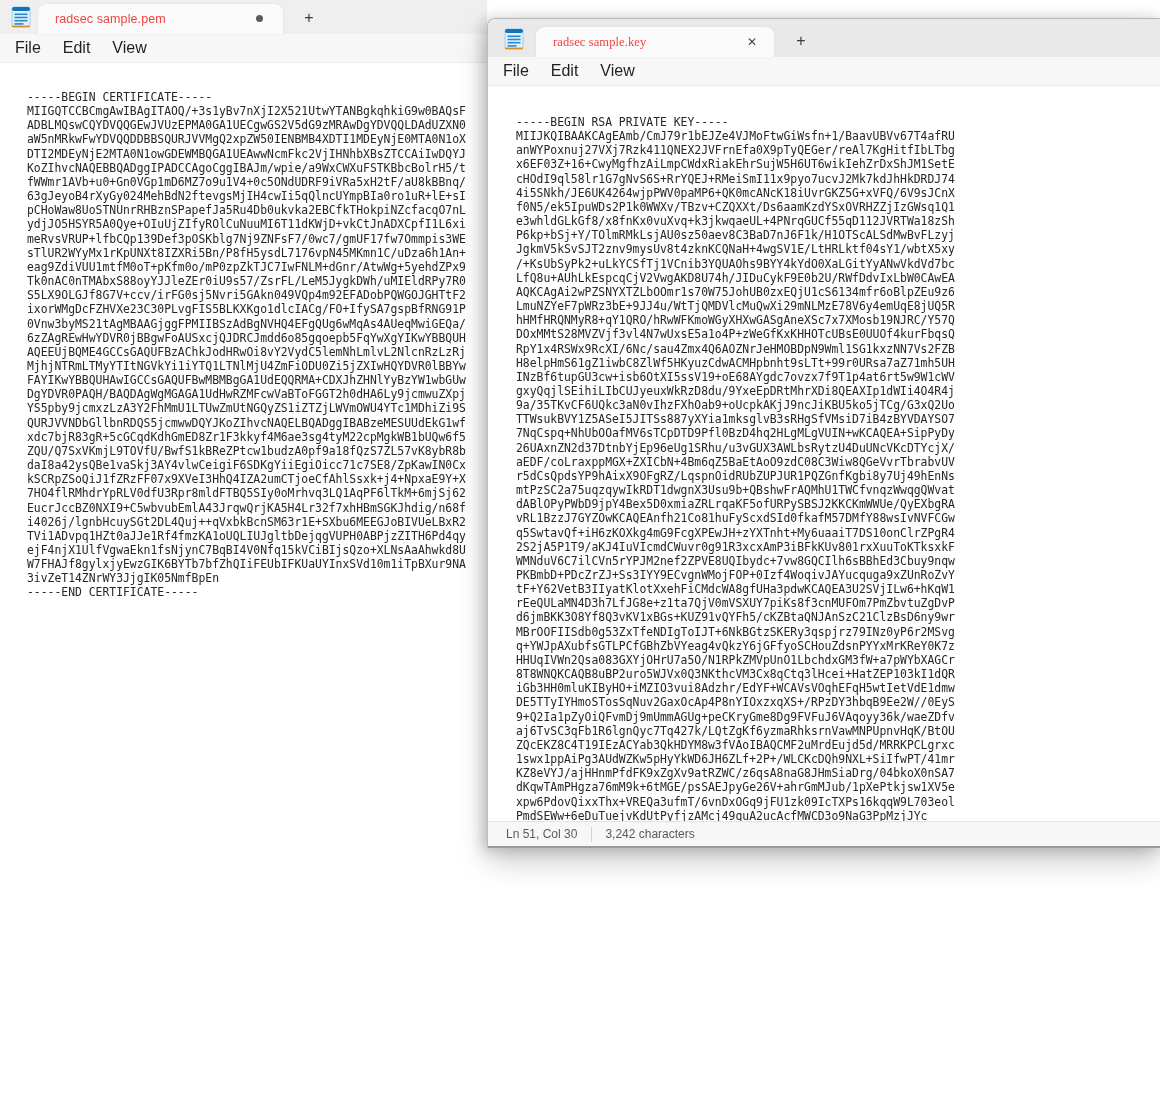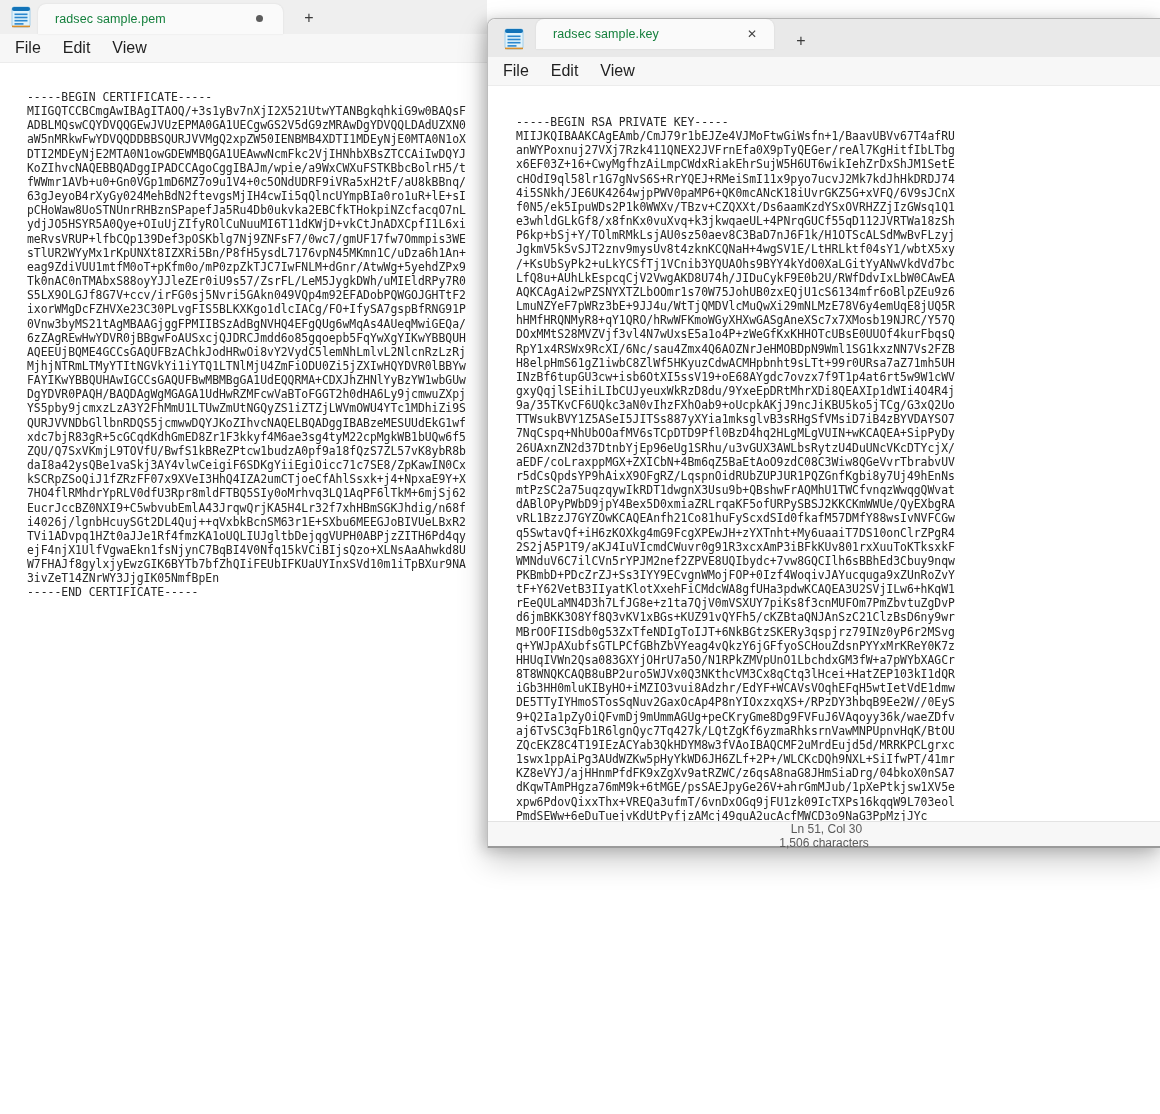--- a/index.html
+++ b/index.html
@@ -23,23 +23,23 @@
   #right-window .tabstrip{height:38px;border-radius:8px 0 0 0;background:#e9e9e9;}
   .app-icon{position:absolute;width:20px;height:22px;}
   #left-window .app-icon{left:11px;top:6px;}
   #right-window .app-icon{left:16px;top:9px;}
   .tab{
     position:absolute;height:30px;background:#fafafa;
     border-radius:8px 8px 0 0;
     box-shadow:0 0 2px rgba(0,0,0,0.10);
   }
   #left-window .tab{left:38px;top:4px;width:245px;}
-  #right-window .tab{left:48px;top:0;width:238px;}
+  #right-window .tab{left:48px;top:8px;width:238px;font-family:Liberation Serif, serif;}
   .tab-label{
-    position:absolute;left:17px;top:8px;font-size:12.5px;color:#15803d;
+    position:absolute;left:17px;top:8px;font-size:12.5px;color:#ef4444;
     white-space:nowrap;letter-spacing:0.1px;
   }
   .modified-dot{
     position:absolute;right:20px;top:11px;width:7px;height:7px;border-radius:50%;
     background:#5c5c5c;
   }
   .tab-close{
     position:absolute;right:13px;top:6px;width:18px;height:18px;
     font-size:12px;color:#444;text-align:center;line-height:18px;cursor:default;
   }
@@ -67,21 +67,21 @@
     font-size:11.4px;line-height:14.16px;color:#262626;
     white-space:pre;
   }
   #right-window .editor pre{padding:16px 0 0 15px;}
   
   .statusbar{
     position:absolute;left:0;bottom:0;width:100%;height:27px;
     background:#f7f7f7;border-top:1px solid #e3e3e3;
     border-bottom:2px solid #9a9a9a;
     box-sizing:border-box;display:flex;align-items:center;
-    font-size:12px;color:#5a5a5a;flex-direction:column;
+    font-size:12px;color:#5a5a5a;
   }
   .status-cell{padding:0 14px 0 18px;white-space:nowrap;}
   .status-sep{width:1px;height:15px;background:#d2d2d2;}
   .status-cell.chars{padding-left:13px;}
 </style>
 </head>
 <body>
 
 <div class="np-window" id="left-window">
   <div class="tabstrip">
@@ -216,15 +216,15 @@
 1swx1ppAiPg3AUdWZKw5pHyYkWD6JH6ZLf+2P+/WLCKcDQh9NXL+SiIfwPT/41mr
 KZ8eVYJ/ajHHnmPfdFK9xZgXv9atRZWC/z6qsA8naG8JHmSiaDrg/04bkoX0nSA7
 dKqwTAmPHgza76mM9k+6tMGE/psSAEJpyGe26V+ahrGmMJub/1pXePtkjsw1XV5e
 xpw6PdovQixxThx+VREQa3ufmT/6vnDxOGq9jFU1zk09IcTXPs16kqqW9L703eol
 PmdSEWw+6eDuTuejvKdUtPyfjzAMcj49quA2ucAcfMWCD3o9NaG3PpMzjJYc
 -----END RSA PRIVATE KEY-----</pre>
   </div>
   <div class="statusbar">
     <span class="status-cell">Ln 51, Col 30</span>
     <span class="status-sep"></span>
-    <span class="status-cell chars">1,506 characters</span>
+    <span class="status-cell chars">3,242 characters</span>
   </div>
 </div>
 
 </body></html>

